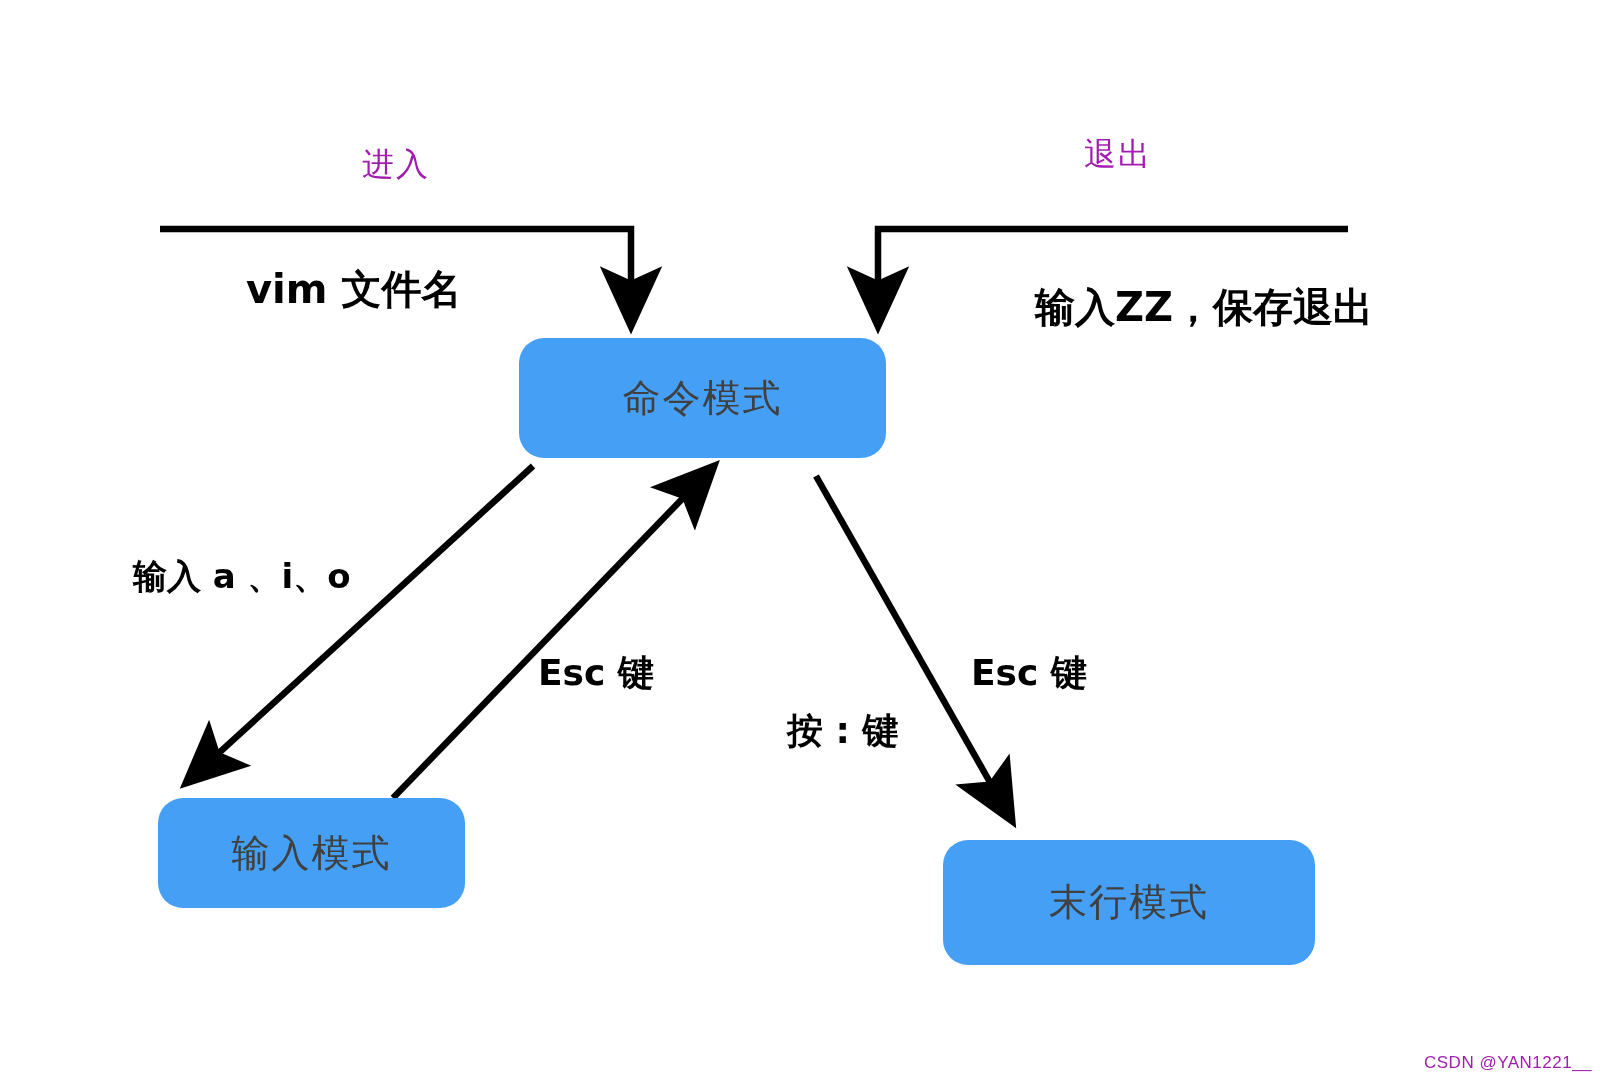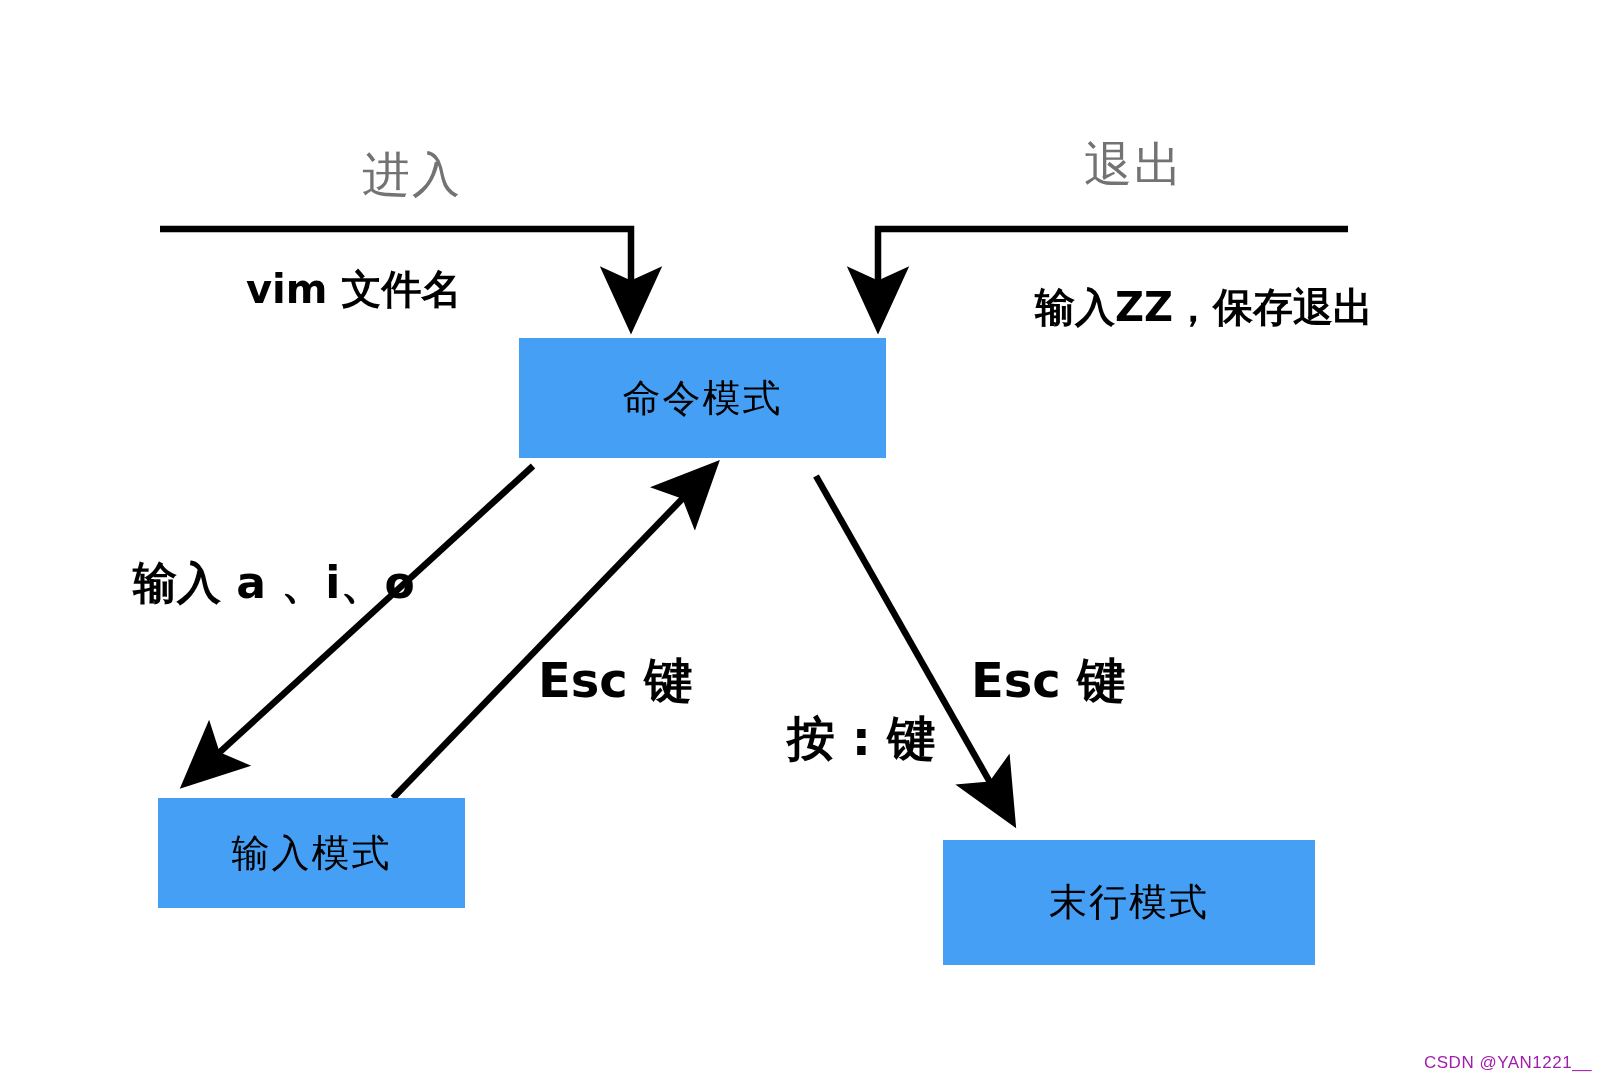--- a/index.html
+++ b/index.html
@@ -23,25 +23,26 @@
     top: 0;
     width: 1600px;
     height: 1088px;
   }
   .node-box {
     position: absolute;
     display: flex;
     align-items: center;
     justify-content: center;
     background: #45a0f5;
-    color: #000000;
+    color: #404040;
     font-weight: 400;
     font-size: 38px;
     letter-spacing: 2px;
     font-family: "DejaVu Sans", "Liberation Sans", sans-serif;
+    border-radius: 25px;
   }
   #node-command {
     left: 519px;
     top: 338px;
     width: 367px;
     height: 120px;
   }
   #node-insert {
     left: 158px;
     top: 798px;
@@ -49,57 +50,57 @@
     height: 110px;
   }
   #node-lastline {
     left: 943px;
     top: 840px;
     width: 372px;
     height: 125px;
   }
   .heading-label {
     position: absolute;
-    font-size: 48px;
+    font-size: 32px;
     font-weight: 400;
-    color: #737373;
+    color: #a21caf;
     letter-spacing: 2px;
     white-space: nowrap;
     font-family: Liberation Sans, sans-serif;
   }
   #heading-enter {
     left: 362px;
     top: 143px;
   }
   #heading-exit {
     left: 1084px;
     top: 133px;
   }
   .edge-label {
     position: absolute;
-    font-size: 48px;
+    font-size: 36px;
     font-weight: bold;
     color: #000000;
     white-space: nowrap;
     font-family: "DejaVu Sans", "Liberation Sans", sans-serif;
   }
   #label-vim-file {
     left: 246px;
     top: 262px;
     font-size: 40px;
   }
   #label-zz-save {
     left: 1035px;
     top: 280px;
     font-size: 40px;
   }
   #label-insert-keys {
     left: 133px;
     top: 554px;
-    font-size: 44px;
+    font-size: 34px;
   }
   #label-esc-left {
     left: 538px;
     top: 649px;
   }
   #label-esc-right {
     left: 971px;
     top: 649px;
   }
   #label-colon-key {

